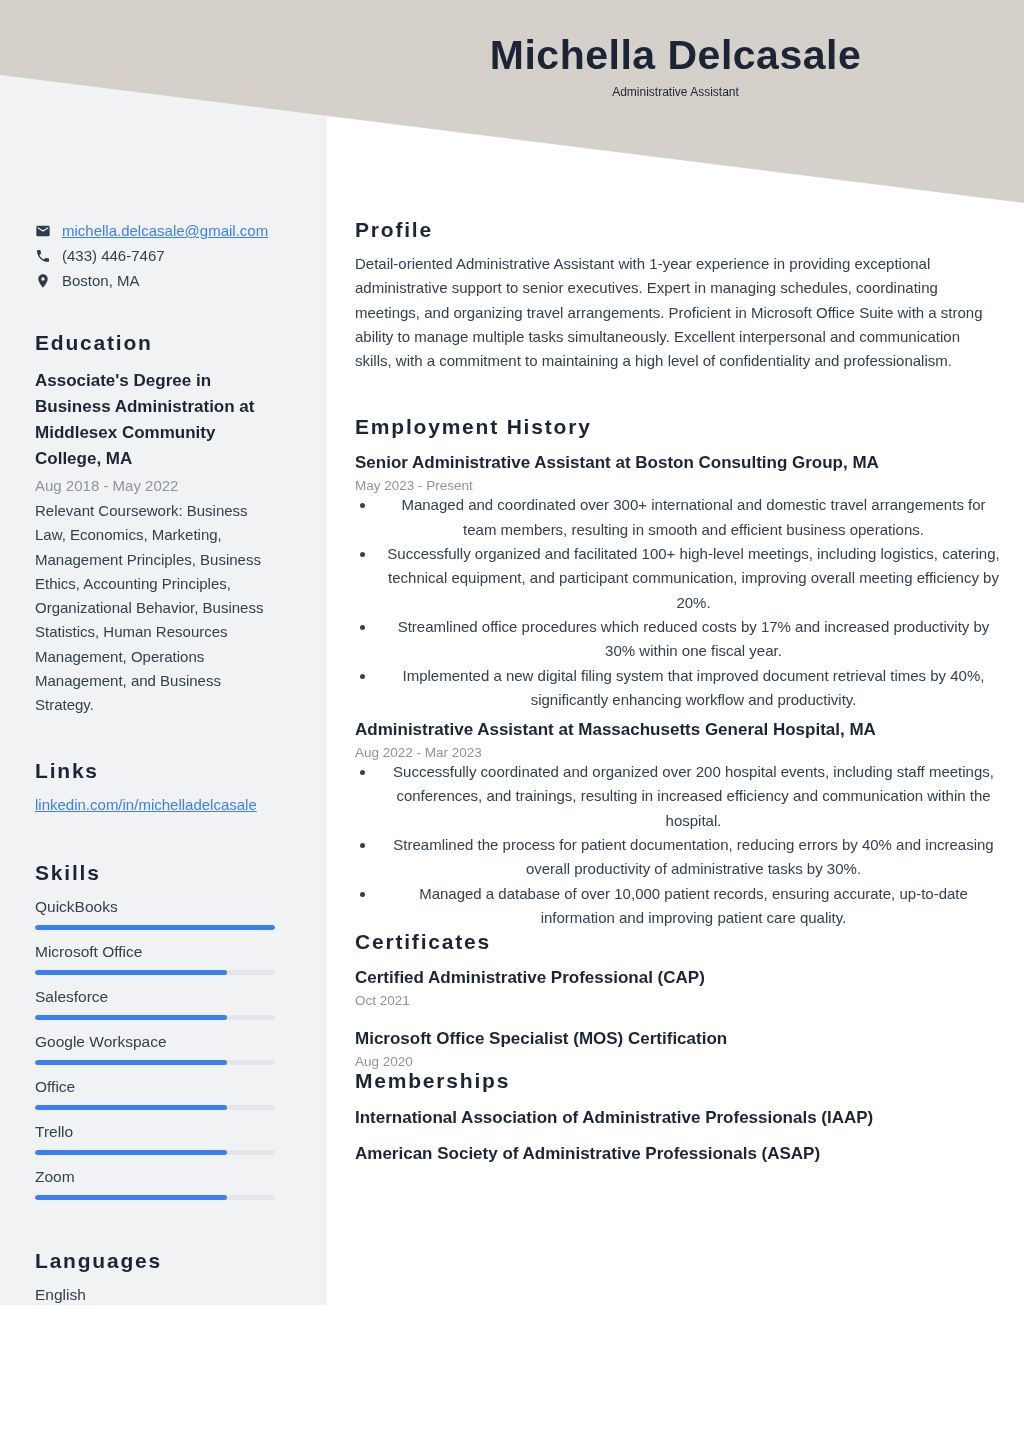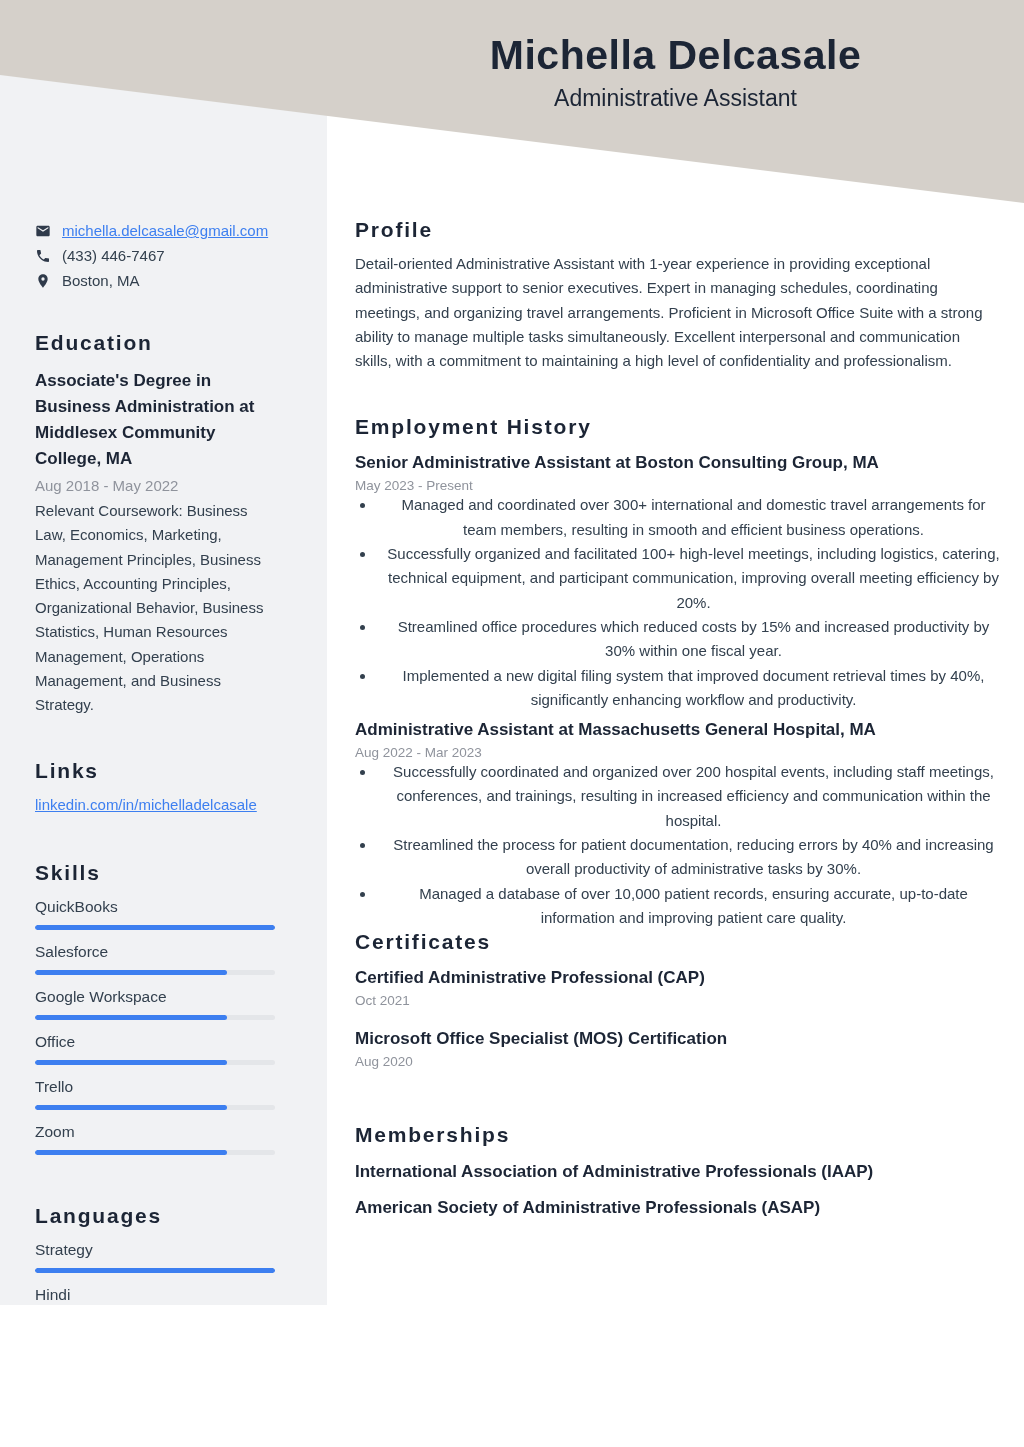--- a/index.html
+++ b/index.html
@@ -15,21 +15,21 @@
   html,body{background:#ffffff;}
   body{font-family:"Liberation Sans",sans-serif;color:var(--body);}
   .page{position:relative;width:1024px;height:1305px;background:#ffffff;overflow:hidden;}
 
   .sidebar-bg{position:absolute;left:0;top:0;width:327px;height:1447px;background:var(--sidebar_bg);z-index:0;}
   .header-band{position:absolute;left:0;top:0;width:100%;height:203px;background:var(--header_band);
     clip-path:polygon(0 0,100% 0,100% 100%,0 37%);z-index:1;}
 
   .header{position:absolute;left:327px;right:0;top:33px;text-align:center;z-index:2;}
   .header h1{font-size:41px;font-weight:bold;color:var(--heading);line-height:1.1;letter-spacing:.5px;}
-  .header .subtitle{font-size:23px;color:var(--heading);margin-top:7px;}
+  .header .subtitle{font-size:12px;color:var(--heading);margin-top:7px;}
 
   .sidebar{position:absolute;left:35px;top:0;width:240px;z-index:2;padding-top:222px;}
   .contact-row{display:flex;align-items:center;gap:11px;margin-bottom:8px;font-size:15px;color:var(--body);}
   .contact-row svg{flex:0 0 auto;display:block;}
   a.link{color:var(--accent);text-align:center;}
 
   .side-heading{font-size:21px;font-weight:bold;letter-spacing:1.8px;color:var(--heading);}
   .edu{margin-top:42px;}
   .degree{margin-top:13px;font-size:17px;font-weight:bold;color:var(--heading);line-height:26px;}
   .side-date{margin-top:5px;font-size:15px;color:var(--muted);}
@@ -50,21 +50,21 @@
   .job{margin-top:13px;}
   .job + .job{margin-top:7px;}
   .job-title,.cert-title,.membership-title{font-size:17px;font-weight:bold;color:var(--heading);line-height:22px;}
   .main-date{margin-top:4px;font-size:13.5px;color:var(--muted);}
   ul.bullets{padding-left:21px;list-style:disc;text-align:center;}
   ul.bullets li{font-size:15px;line-height:24.3px;color:var(--body);padding-left:11px;}
   ul.bullets li::marker{color:var(--body);}
   .certs{}
   .cert{margin-top:13px;}
   .cert + .cert{margin-top:20px;}
-  .memberships{margin-top:54px;}
+  .memberships{}
   .membership{margin-top:14px;}
 </style>
 </head>
 <body>
 
 <div class="page">
   <div class="sidebar-bg"></div>
   <div class="header-band"></div>
 
   <header class="header">
@@ -107,20 +107,26 @@
     <section class="skills-sec">
       <div class="side-heading">Skills</div>
 
         <div class="skill">
           <div class="skill-name">QuickBooks</div>
           <div class="bar">
             <div class="bar-fill" style="width: 100%;"></div>
           </div>
         </div>
 
+        <div class="skill">
+          <div class="skill-name">Microsoft Office</div>
+          <div class="bar">
+            <div class="bar-fill" style="width: 80%;"></div>
+          </div>
+        </div>
 
         <div class="skill">
           <div class="skill-name">Salesforce</div>
           <div class="bar">
             <div class="bar-fill" style="width: 80%;"></div>
           </div>
         </div>
 
         <div class="skill">
           <div class="skill-name">Google Workspace</div>
@@ -149,21 +155,21 @@
             <div class="bar-fill" style="width: 80%;"></div>
           </div>
         </div>
 
     </section>
 
     <section class="lang-sec">
       <div class="side-heading">Languages</div>
 
         <div class="skill">
-          <div class="skill-name">Strategy</div>
+          <div class="skill-name">English</div>
           <div class="bar">
             <div class="bar-fill" style="width: 100%;"></div>
           </div>
         </div>
 
         <div class="skill">
           <div class="skill-name">Hindi</div>
           <div class="bar">
             <div class="bar-fill" style="width: 60%;"></div>
           </div>
@@ -183,21 +189,21 @@
 
         <div class="job">
           <div class="job-title">Senior Administrative Assistant at Boston Consulting Group, MA</div>
           <div class="main-date">May 2023 - Present</div>
           <ul class="bullets">
 
               <li>Managed and coordinated over 300+ international and domestic travel arrangements for team members, resulting in smooth and efficient business operations.</li>
 
               <li>Successfully organized and facilitated 100+ high-level meetings, including logistics, catering, technical equipment, and participant communication, improving overall meeting efficiency by 20%.</li>
 
-              <li>Streamlined office procedures which reduced costs by 15% and increased productivity by 30% within one fiscal year.</li>
+              <li>Streamlined office procedures which reduced costs by 17% and increased productivity by 30% within one fiscal year.</li>
 
               <li>Implemented a new digital filing system that improved document retrieval times by 40%, significantly enhancing workflow and productivity.</li>
 
           </ul>
         </div>
 
         <div class="job">
           <div class="job-title">Administrative Assistant at Massachusetts General Hospital, MA</div>
           <div class="main-date">Aug 2022 - Mar 2023</div>
           <ul class="bullets">

